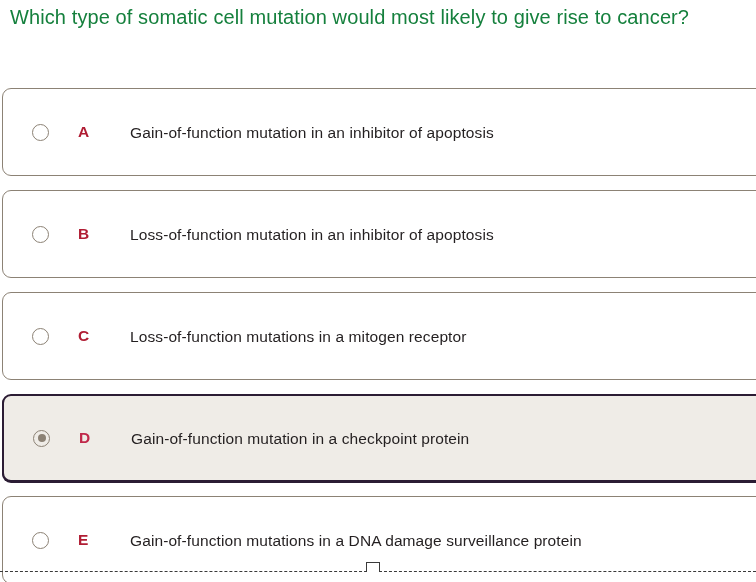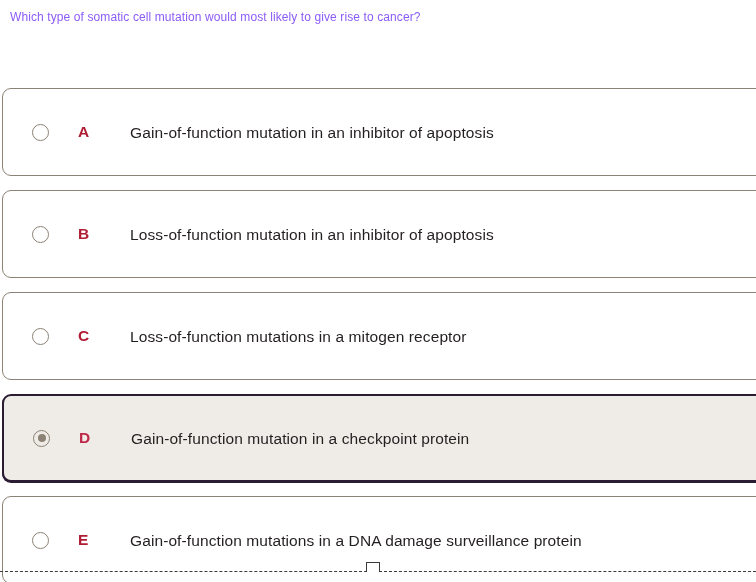--- a/index.html
+++ b/index.html
@@ -16,23 +16,23 @@
     font-family: "Liberation Sans", "DejaVu Sans", sans-serif;
     color: #231f20;
   }
 
   
   .question-stem {
     position: absolute;
     left: 10px;
     top: 6px;
     width: 736px;
-    font-size: 12px;
+    font-size: 20px;
     line-height: 22px;
-    color: #8b5cf6;
+    color: #15803d;
     letter-spacing: 0.1px;
     white-space: nowrap;
   }
 
   
   .options {
     position: absolute;
     left: 0px;
     top: 88px;
     width: 768px;

